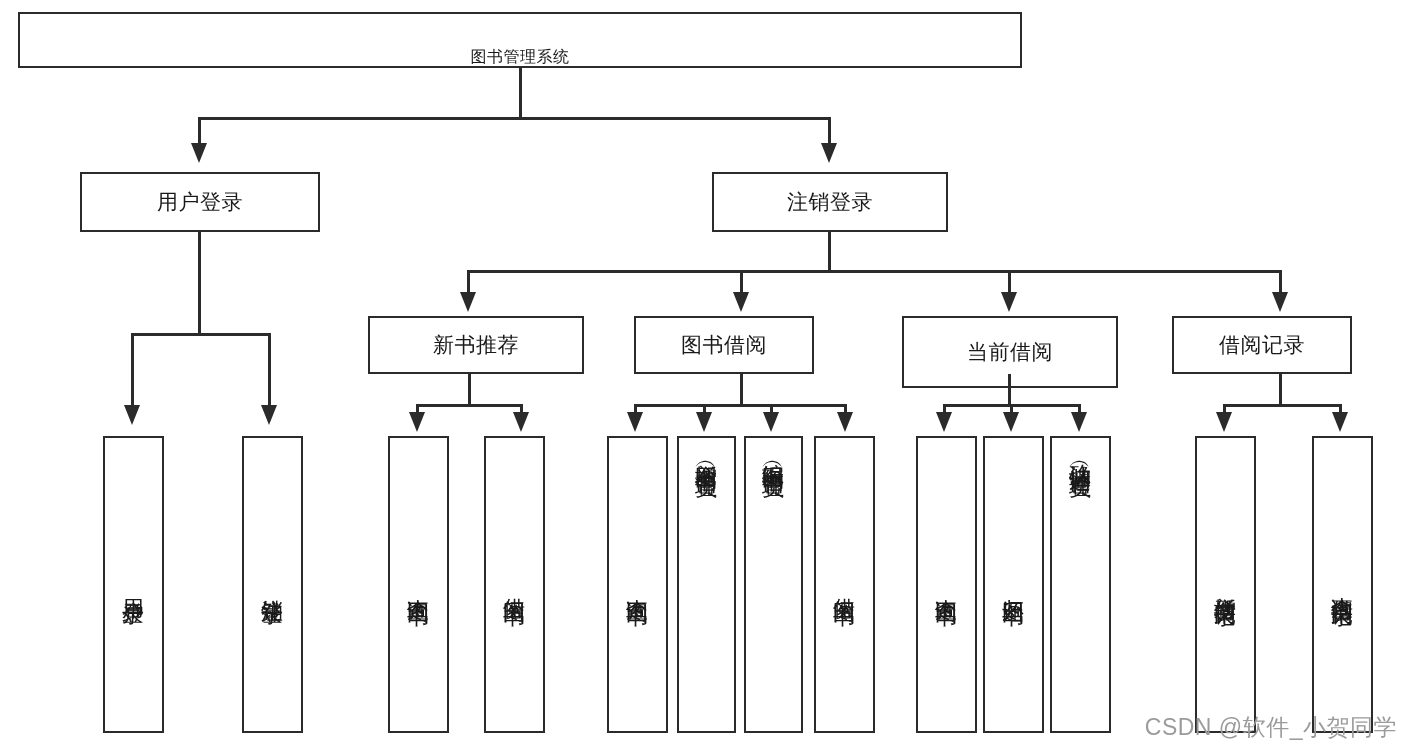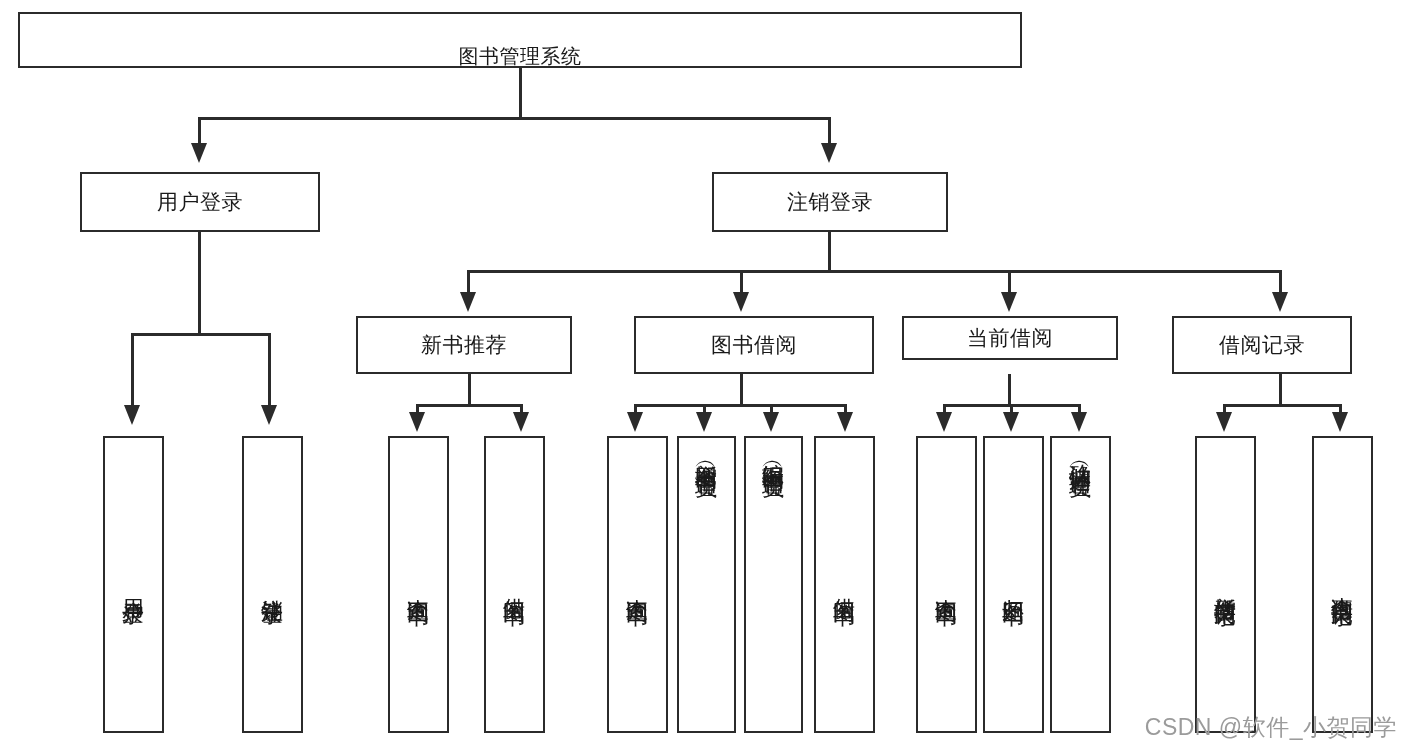--- a/index.html
+++ b/index.html
@@ -34,21 +34,21 @@
     text-align: center;
     line-height: 1.12;
     white-space: pre;
   }
   
   .node.horiz .label {
     font-size: 21px;
     letter-spacing: 0.5px;
   }
   .node.root .label {
-    font-size: 20px;
+    font-size: 16px;
     margin-top: 33px;
   }
   
   .node.vert {
     align-items: flex-start;
     justify-content: center;
     padding-top: 8px;
   }
   .node.vert .label {
     writing-mode: vertical-rl;
@@ -124,27 +124,27 @@
   <div class="hline" style="left:467px; top:270px; width:815px; height:3px;"></div>
   <div class="vline" style="left:467px; top:270px; width:3px; height:24px;"></div>
   <div class="arrow" style="left:460px; top:292px;"></div>
   <div class="vline" style="left:740px; top:270px; width:3px; height:24px;"></div>
   <div class="arrow" style="left:733px; top:292px;"></div>
   <div class="vline" style="left:1008px; top:270px; width:3px; height:24px;"></div>
   <div class="arrow" style="left:1001px; top:292px;"></div>
   <div class="vline" style="left:1279px; top:270px; width:3px; height:24px;"></div>
   <div class="arrow" style="left:1272px; top:292px;"></div>
 
-  <div class="node horiz" style="left:356px; top:316px; width:216px; height:58px;">
+  <div class="node horiz" style="left:368px; top:316px; width:216px; height:58px;">
     <span class="label">新书推荐</span>
   </div>
-  <div class="node horiz" style="left:634px; top:316px; width:240px; height:58px;">
+  <div class="node horiz" style="left:634px; top:316px; width:180px; height:58px;">
     <span class="label">图书借阅</span>
   </div>
-  <div class="node horiz" style="left:902px; top:316px; width:216px; height:44px;">
+  <div class="node horiz" style="left:902px; top:316px; width:216px; height:72px;">
     <span class="label">当前借阅</span>
   </div>
   <div class="node horiz" style="left:1172px; top:316px; width:180px; height:58px;">
     <span class="label">借阅记录</span>
   </div>
 
   <div class="vline" style="left:468px; top:374px; width:3px; height:32px;"></div>
   <div class="hline" style="left:416px; top:404px; width:107px; height:3px;"></div>
   <div class="vline" style="left:416px; top:404px; width:3px; height:12px;"></div>
   <div class="arrow" style="left:409px; top:412px;"></div>

